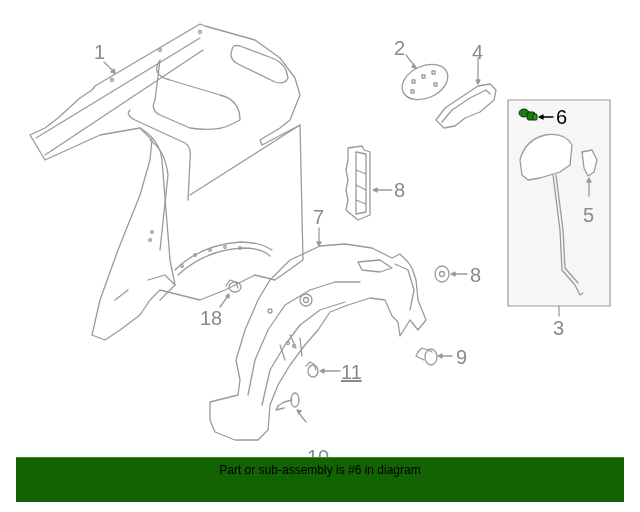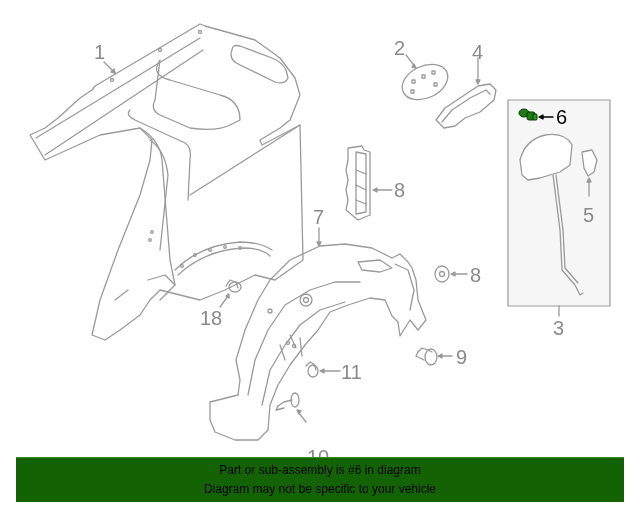--- a/index.html
+++ b/index.html
@@ -146,21 +146,20 @@
   <span class="callout" style="left:94px;top:42px;">1</span>
   <span class="callout" style="left:394px;top:38px;">2</span>
   <span class="callout" style="left:553px;top:318px;">3</span>
   <span class="callout" style="left:472px;top:42px;">4</span>
   <span class="callout" style="left:583px;top:205px;">5</span>
   <span class="callout highlight" style="left:556px;top:107px;">6</span>
   <span class="callout" style="left:313px;top:207px;">7</span>
   <span class="callout" style="left:470px;top:265px;">8</span>
   <span class="callout" style="left:456px;top:347px;">9</span>
   <span class="callout" style="left:307px;top:423px;margin-top:24px;">10</span>
-  <span class="callout" style="left:341px;top:362px;">11</span>
+  <span class="callout" style="left:341px;top:362px;text-decoration:underline;">11</span>
   <span class="callout" style="left:200px;top:308px;">18</span>
   <span class="callout" style="left:394px;top:180px;">8</span>
 </div>
 
 <div id="banner">
   <div>Part or sub-assembly is #6 in diagram</div>
-  <div>Diagram may not be specific to your vehicle</div>
 </div>
 
 </body></html>

